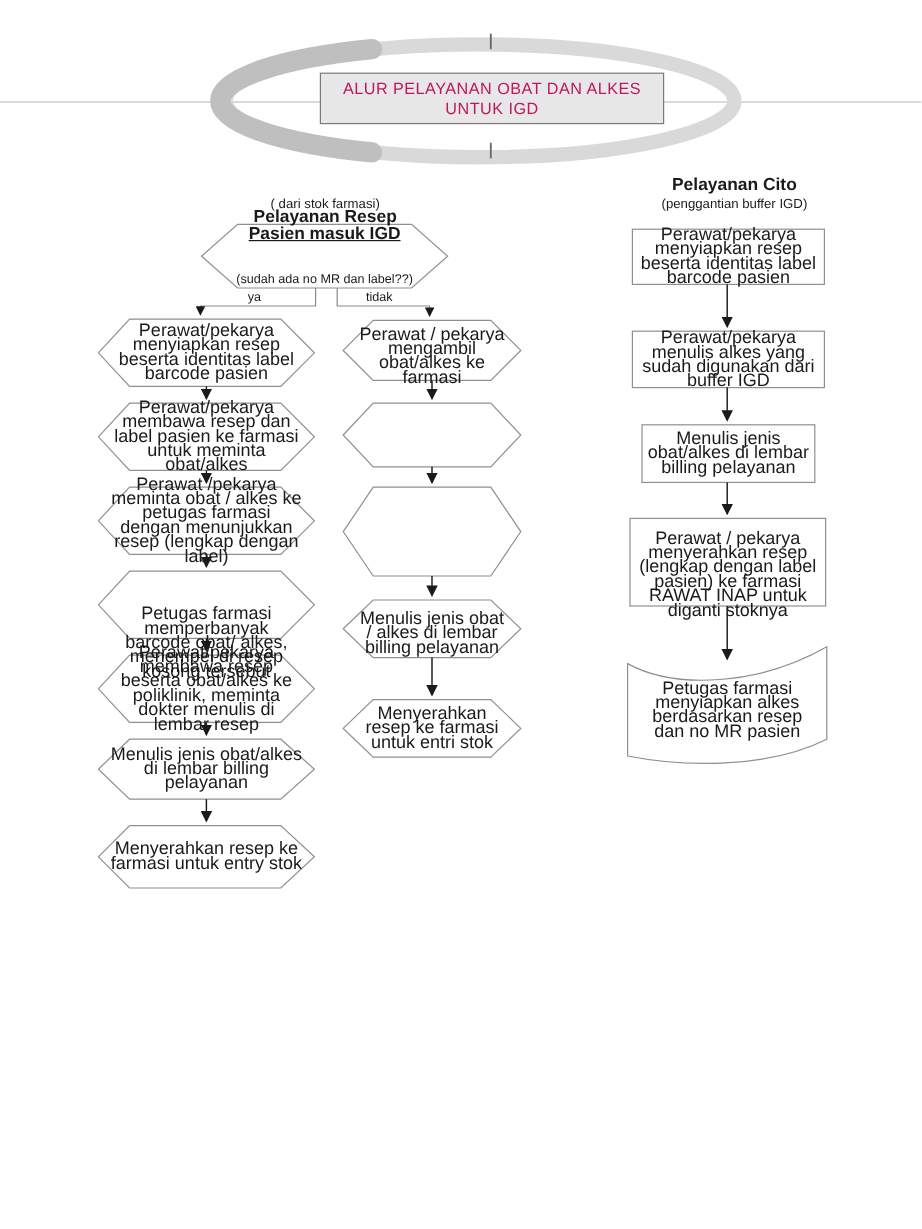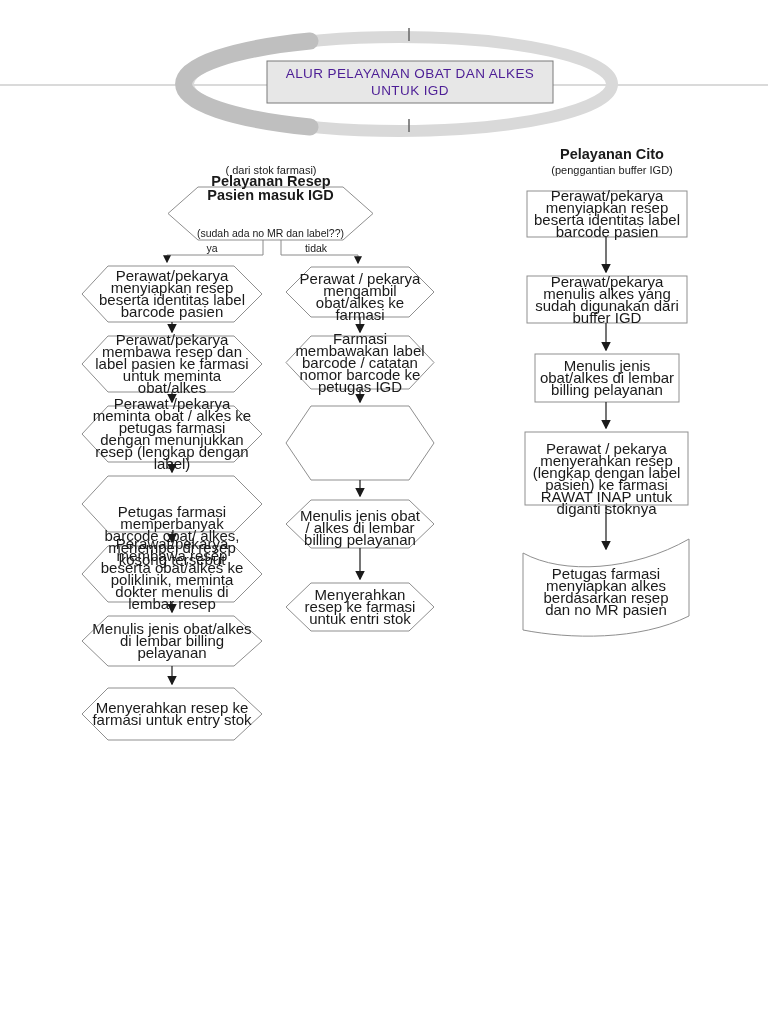--- a/index.html
+++ b/index.html
@@ -7,29 +7,29 @@
     position:relative; width:768px; height:1024px; background:#ffffff;
     font-family:"Liberation Sans", sans-serif; color:#1a1a1a; overflow:hidden;
   }
   svg.layer { position:absolute; left:0; top:0; }
   .txt {
     position:absolute; display:flex; align-items:center; justify-content:center;
     text-align:center; font-size:15px; line-height:12px; color:#1a1a1a;
   }
   .doc-title {
     position:absolute; display:flex; flex-direction:column; align-items:center; justify-content:center;
-    text-align:center; font-size:13.5px; line-height:17px; letter-spacing:0.4px; color:#4c1d95;
+    text-align:center; font-size:13.5px; line-height:17px; letter-spacing:0.4px; color:#be185d;
   }
   .col-title  { font-weight:bold; font-size:14.5px; line-height:15px; }
   .col-sub    { font-size:11px; line-height:12px; }
   .start-wrap {
     position:absolute; display:flex; flex-direction:column; align-items:center; justify-content:center;
     text-align:center;
   }
-  .start-title { font-weight:bold; font-size:14.5px; line-height:16px; margin-bottom:24px; }
+  .start-title { font-weight:bold; font-size:14.5px; line-height:16px; margin-bottom:24px;text-decoration:underline; }
   .start-sub   { font-size:10.5px; line-height:12px; }
   .branch-lbl  { font-size:10.5px; line-height:12px; }
 </style>
 </head>
 <body>
 
 <div class="page">
 
   <svg class="layer" width="768" height="1024" viewBox="0 0 768 1024">
     <defs>
@@ -108,21 +108,20 @@
 
   <div class="txt" style="left:92px; top:266px; width:160px; height:56px;">Perawat/pekarya menyiapkan resep beserta identitas label barcode pasien</div>
   <div class="txt" style="left:92px; top:336px; width:160px; height:56px;">Perawat/pekarya membawa resep dan label pasien ke farmasi untuk meminta obat/alkes</div>
   <div class="txt" style="left:92px; top:406px; width:160px; height:56px;">Perawat /pekarya meminta obat / alkes ke petugas farmasi dengan menunjukkan resep (lengkap dengan label)</div>
   <div class="txt" style="left:92px; top:476px; width:160px; height:56px;margin-top:32px;">Petugas farmasi memperbanyak barcode obat/ alkes, menempel di resep kosong tersebut</div>
   <div class="txt" style="left:92px; top:546px; width:160px; height:56px;">Perawat/pekarya membawa resep beserta obat/alkes ke poliklinik, meminta dokter menulis di lembar resep</div>
   <div class="txt" style="left:92px; top:616px; width:160px; height:50px;">Menulis jenis obat/alkes di lembar billing pelayanan</div>
   <div class="txt" style="left:92px; top:688px; width:160px; height:52px;">Menyerahkan resep ke farmasi untuk entry stok</div>
 
   <div class="txt" style="left:294px; top:267px; width:132px; height:60px;">Perawat / pekarya mengambil obat/alkes ke farmasi</div>
-  <div class="txt" style="left:292px; top:336px; width:136px; height:53px;">Farmasi membawakan label barcode / catatan nomor barcode ke petugas IGD</div>
   <div class="txt" style="left:296px; top:500px; width:128px; height:55px;">Menulis jenis obat / alkes di lembar billing pelayanan</div>
   <div class="txt" style="left:300px; top:583px; width:120px; height:48px;">Menyerahkan resep ke farmasi untuk entri stok</div>
 
   <div class="txt" style="left:531px; top:191px; width:152px; height:46px;">Perawat/pekarya menyiapkan resep beserta identitas label barcode pasien</div>
   <div class="txt" style="left:529px; top:276px; width:156px; height:47px;">Perawat/pekarya menulis alkes yang sudah digunakan dari buffer IGD</div>
   <div class="txt" style="left:539px; top:354px; width:136px; height:48px;">Menulis jenis obat/alkes di lembar billing pelayanan</div>
   <div class="txt" style="left:529px; top:432px; width:155px; height:94px;">Perawat / pekarya menyerahkan resep (lengkap dengan label pasien) ke farmasi RAWAT INAP untuk diganti stoknya</div>
   <div class="txt" style="left:531px; top:556px; width:150px; height:72px;">Petugas farmasi menyiapkan alkes berdasarkan resep dan no MR pasien</div>
 
 </div>

